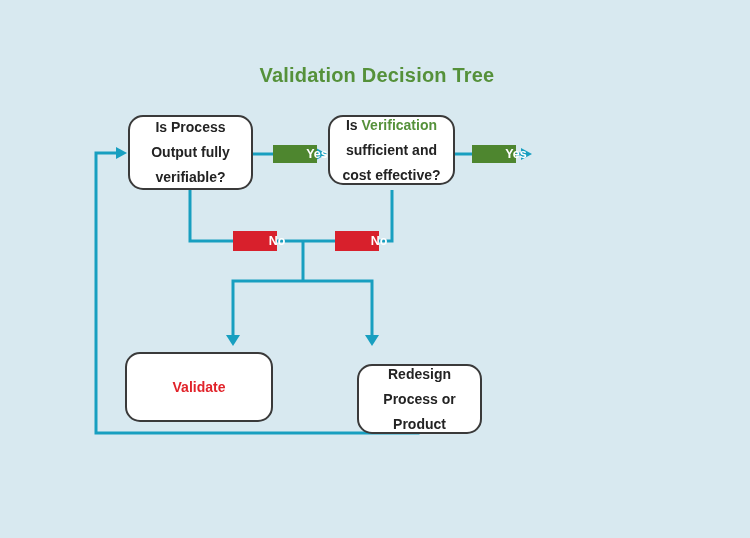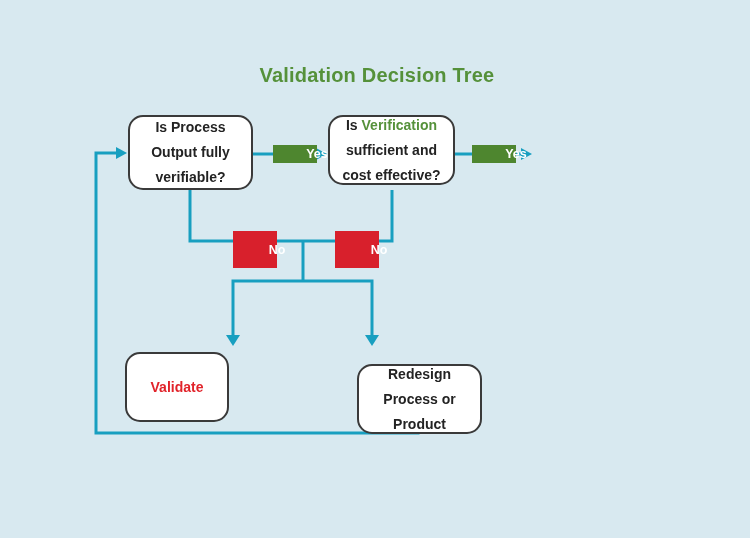--- a/index.html
+++ b/index.html
@@ -46,21 +46,21 @@
   .node .green{color:var(--green-text);}
   .node.validate-node{color:var(--validate-red);}
   .badge{
     position:absolute;
     display:flex;align-items:center;justify-content:center;
     color:#ffffff;font-size:12.5px;font-weight:bold;
     box-sizing:border-box;
     padding-left:44px;
   }
   .badge.yes{background:var(--yes-badge-green);width:36px;height:18px;}
-  .badge.no{background:var(--no-red);width:37px;height:37px;}
+  .badge.no{background:var(--no-red);width:37px;height:20px;}
 </style>
 </head>
 <body>
 
 <div class="canvas">
 
   <div class="title">Validation Decision Tree</div>
 
   <svg class="wires" width="750" height="538" viewBox="0 0 750 538">
 
@@ -97,21 +97,21 @@
 
   <div class="node" style="left:328px;top:115px;width:127px;height:70px;">
     <span>
       <span>Is</span>
       <span class="green">Verification</span>
       <span>sufficient and cost effective?</span>
     </span>
   </div>
 
 
-  <div class="node validate-node" style="left:125px;top:352px;width:104px;height:70px;">
+  <div class="node validate-node" style="left:125px;top:352px;width:148px;height:70px;">
     <span>Validate</span>
   </div>
 
   <div class="node" style="left:357px;top:364px;width:125px;height:70px;">
     <span>Redesign Process or Product</span>
   </div>
 
   <div class="badge yes" style="left:273px;top:145px;">Yes</div>
   <div class="badge yes" style="left:472px;top:145px;">Yes</div>
   <div class="badge no" style="left:233px;top:231px;">No</div>

